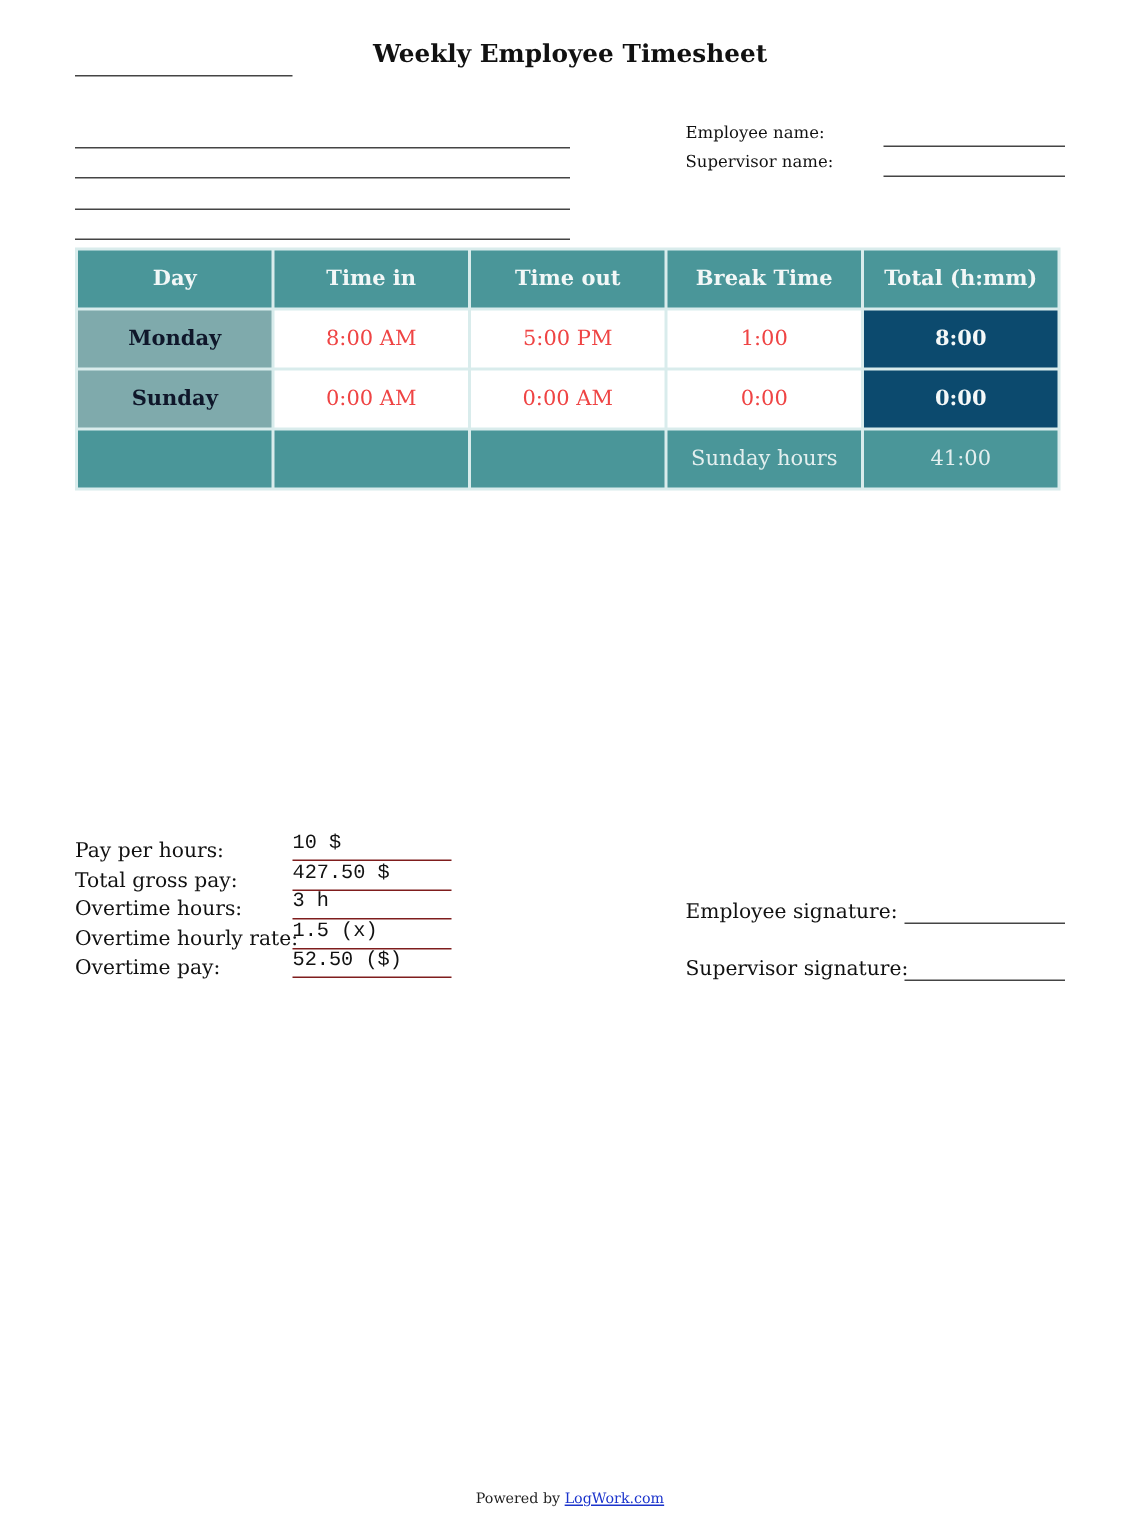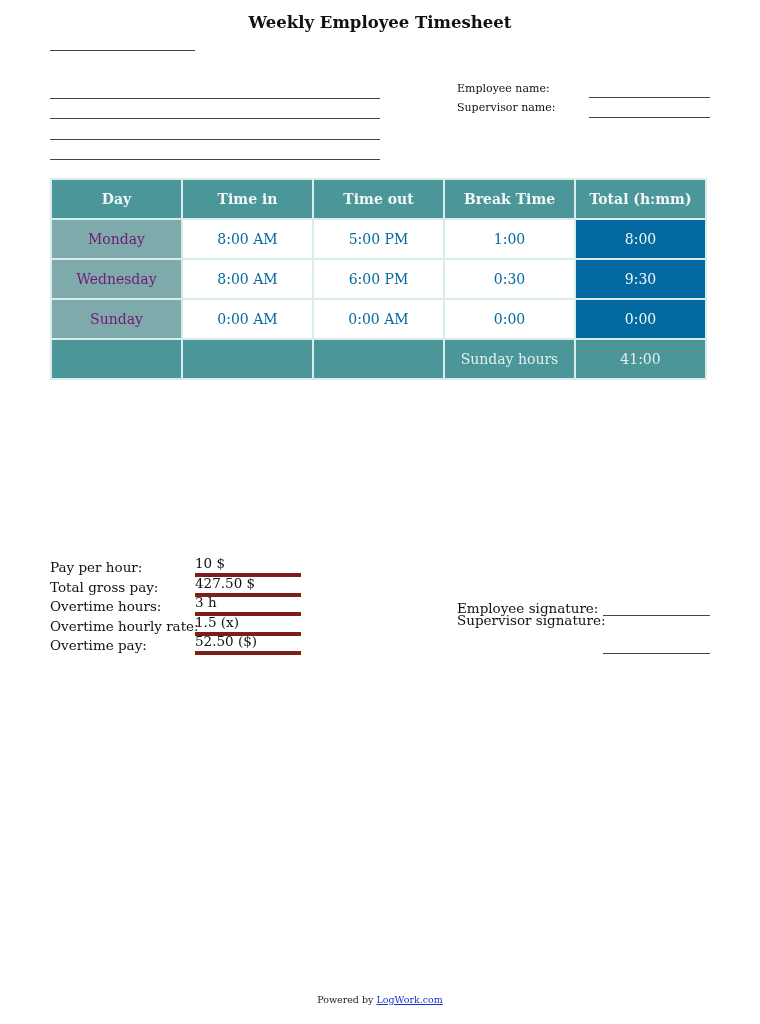--- a/index.html
+++ b/index.html
@@ -1,32 +1,32 @@
 <!DOCTYPE html>
 <html><head>
   <meta charset="utf-8">
   <style>
     html, body { margin: 0; padding: 0; background: #ffffff; }
     body { width: 760px; height: 1024px; position: relative; font-family: "DejaVu Serif", serif; color: #111; overflow: hidden; }
-    .title { position: absolute; top: 13px; left: 0; width: 760px; text-align: center; font-weight: bold; font-size: 16.5px; }
+    .title { position: absolute; top: 26px; left: 0; width: 760px; text-align: center; font-weight: bold; font-size: 16.5px; }
     .line { position: absolute; border-bottom: 1px solid #444; height: 0; }
     .lbl { position: absolute; font-size: 11px; white-space: nowrap; }
 
-    table.ts { position: absolute; left: 50px; top: 178px; border-collapse: separate; border-spacing: 2px; background: #d9ecec; }
+    table.ts { position: absolute; left: 50px; top: 165px; border-collapse: separate; border-spacing: 2px; background: #d9ecec; }
     table.ts td, table.ts th { width: 129px; height: 38px; text-align: center; vertical-align: middle; font-size: 14px; padding: 0; }
     table.ts th { background: #4a9699; color: #f2f7f7; font-weight: bold; }
-    td.day { background: #7faaac; color: #701a75; font-weight: normal; }
-    td.val { background: #ffffff; color: #0369a1; }
-    td.tot { background: #0369a1; color: #f4f8f8; font-weight: normal; }
+    td.day { background: #7faaac; color: #0f172a; font-weight: bold; }
+    td.val { background: #ffffff; color: #ef4444; }
+    td.tot { background: #0c4a6e; color: #f4f8f8; font-weight: bold; }
     tr.footer td { background: #4a9699; color: #e3efef; font-weight: normal; }
 
     .pay { position: absolute; left: 50px; top: 557px; font-size: 13.5px; }
     .pay-row { position: relative; height: 19.5px; }
     .pay-row .k { position: absolute; left: 0; top: 2px; white-space: nowrap; }
-    .pay-row .v { position: absolute; left: 145px; top: -2px; width: 106px; border-bottom: 4px solid #7f1d1d; height: 18px; line-height: 16px; white-space: nowrap; }
+    .pay-row .v { position: absolute; left: 145px; top: -2px; width: 106px; border-bottom: 1px solid #7f1d1d; height: 18px; line-height: 16px; white-space: nowrap; font-family: Liberation Mono, monospace; }
 
     .sig { position: absolute; left: 457px; font-size: 13.5px; white-space: nowrap; }
     .footer-note { position: absolute; top: 994px; left: 0; width: 760px; text-align: center; font-size: 9.5px; color: #222; }
     .footer-note a { color: #1a33cc; text-decoration: underline; }
   </style>
 </head>
 <body>
 
 <div class="title">Weekly Employee Timesheet</div>
 
@@ -51,46 +51,39 @@
     <th>Total (h:mm)</th>
   </tr>
   <tr>
     <td class="day">Monday</td>
     <td class="val">8:00 AM</td>
     <td class="val">5:00 PM</td>
     <td class="val">1:00</td>
     <td class="tot">8:00</td>
   </tr>
   <tr>
-    <td class="day">Wednesday</td>
-    <td class="val">8:00 AM</td>
-    <td class="val">6:00 PM</td>
-    <td class="val">0:30</td>
-    <td class="tot">9:30</td>
-  </tr>
-  <tr>
     <td class="day">Sunday</td>
     <td class="val">0:00 AM</td>
     <td class="val">0:00 AM</td>
     <td class="val">0:00</td>
     <td class="tot">0:00</td>
   </tr>
   <tr class="footer">
     <td></td>
     <td></td>
     <td></td>
     <td>Sunday hours</td>
     <td>41:00</td>
   </tr>
 </tbody>
   </table>
 
 <div class="pay">
   <div class="pay-row">
-    <span class="k">Pay per hour:</span>
+    <span class="k">Pay per hours:</span>
     <span class="v">10 $</span>
   </div>
   <div class="pay-row">
     <span class="k">Total gross pay:</span>
     <span class="v">427.50 $</span>
   </div>
   <div class="pay-row">
     <span class="k">Overtime hours:</span>
     <span class="v">3 h</span>
   </div>
@@ -99,18 +92,18 @@
     <span class="v">1.5 (x)</span>
   </div>
   <div class="pay-row">
     <span class="k">Overtime pay:</span>
     <span class="v">52.50 ($)</span>
   </div>
 </div>
 
 <div class="sig" style="top:600px;text-align:center;">Employee signature:</div>
 <div class="line" style="left:603px; top:615px; width:107px;"></div>
-<div class="sig" style="top:612px;">Supervisor signature:</div>
+<div class="sig" style="top:638px;">Supervisor signature:</div>
 <div class="line" style="left:603px; top:653px; width:107px;"></div>
 
 <div class="footer-note">
   <span>Powered by </span><a>LogWork.com</a>
 </div>
 
 </body></html>

